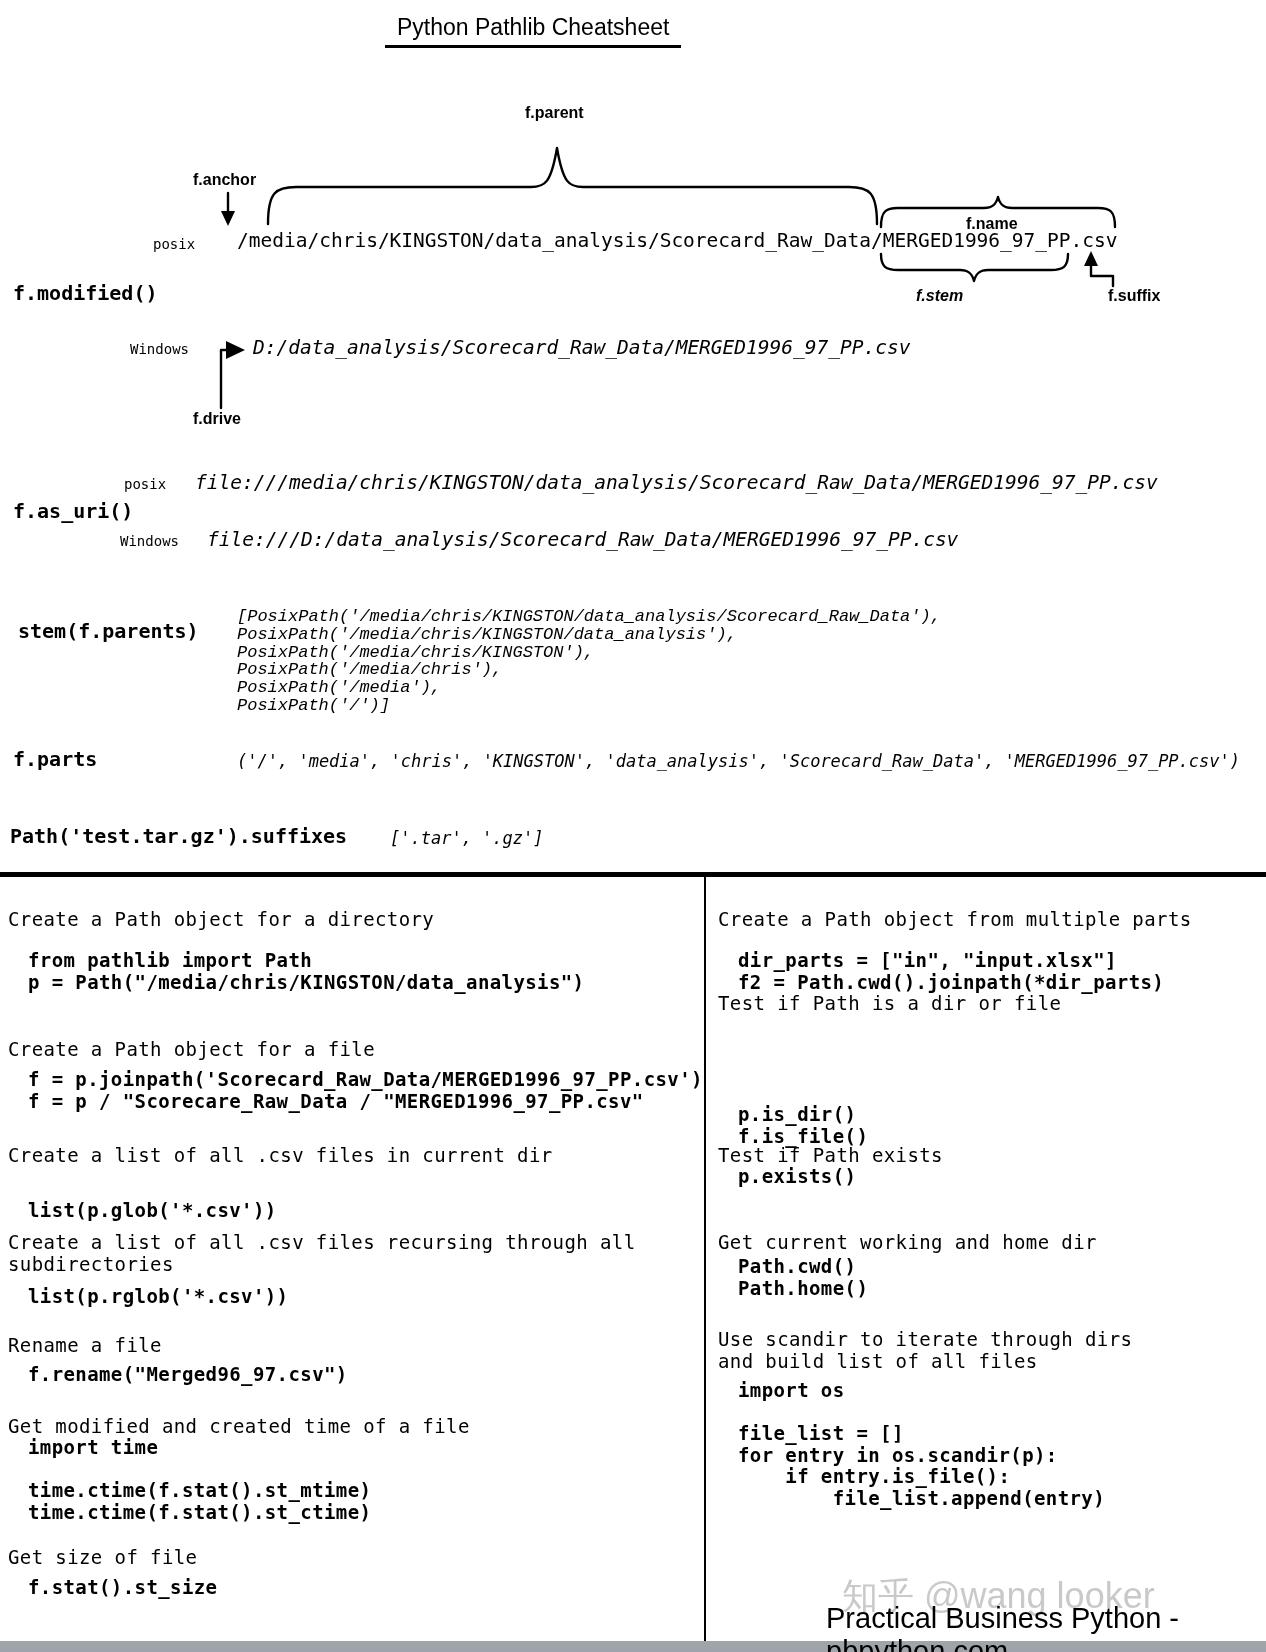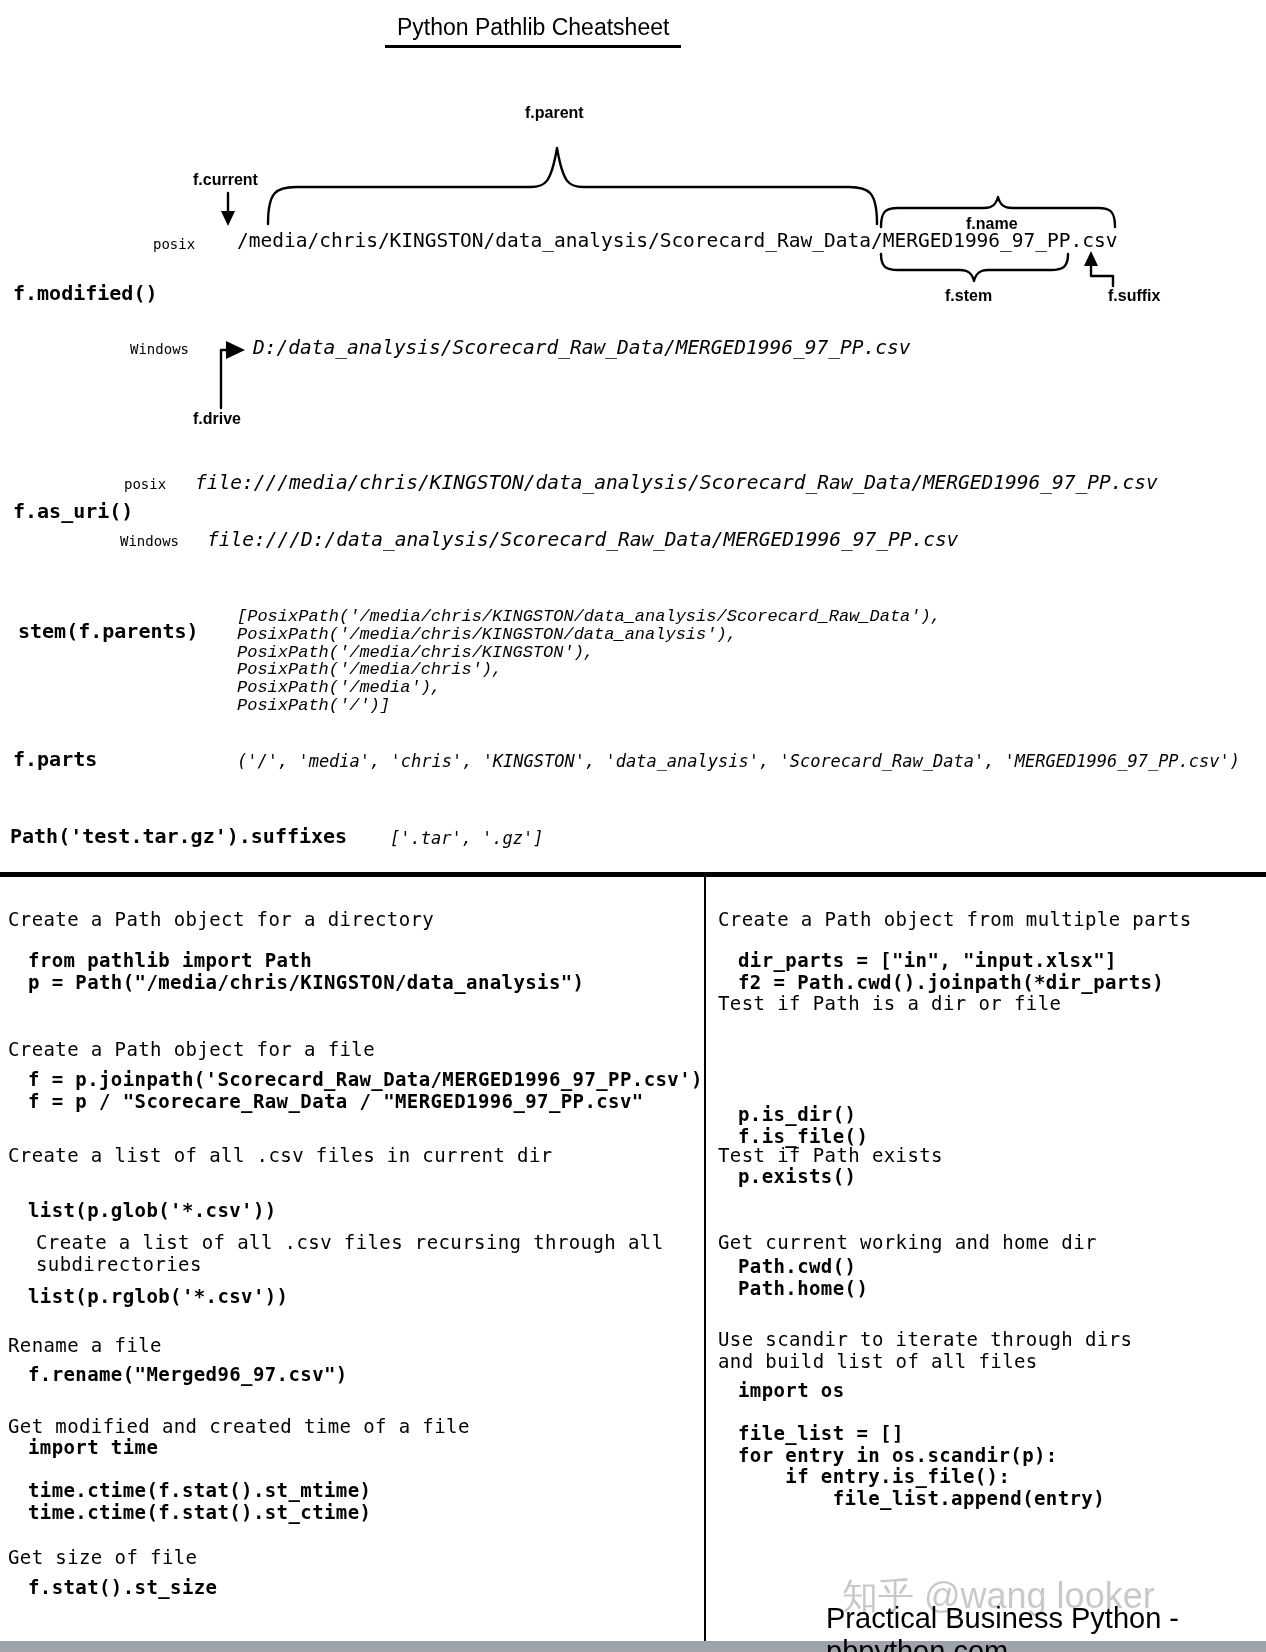--- a/index.html
+++ b/index.html
@@ -50,23 +50,23 @@
     <path d="M221,408 L221,350 L227,350"></path>
   </g>
   <g fill="#000" stroke="none">
     <polygon points="228,226 221,211 235,211"></polygon>
     <polygon points="1091,251 1084,266 1098,266"></polygon>
     <polygon points="245,350 226,341 226,359"></polygon>
   </g>
 </svg>
 
 <div class="abs tag" style="left:525px;top:104px;">f.parent</div>
-<div class="abs tag" style="left:193px;top:171px;">f.current</div>
+<div class="abs tag" style="left:193px;top:171px;">f.anchor</div>
 <div class="abs tag" style="left:966px;top:171px;margin-top:44px;">f.name</div>
-<div class="abs tag" style="left:945px;top:287px;">f.stem</div>
+<div class="abs tag" style="left:916px;top:287px;font-style:italic;">f.stem</div>
 <div class="abs tag" style="left:1108px;top:287px;">f.suffix</div>
 <div class="abs tag" style="left:193px;top:410px;">f.drive</div>
 
 <div class="abs oslabel" style="left:153px;top:236px;">posix</div>
 <div class="abs bigpath pre" style="left:237px;top:229px;">/media/chris/KINGSTON/data_analysis/Scorecard_Raw_Data/MERGED1996_97_PP.csv</div>
 <div class="abs biglabel" style="left:13px;top:281px;">f.modified()</div>
 
 <div class="abs oslabel" style="left:130px;top:341px;">Windows</div>
 <div class="abs bigpath ital pre" style="left:253px;top:336px;">D:/data_analysis/Scorecard_Raw_Data/MERGED1996_97_PP.csv</div>
 
@@ -97,21 +97,21 @@
 <div class="abs colcode pre" style="left:28px;top:950px;">from pathlib import Path
 p = Path("/media/chris/KINGSTON/data_analysis")</div>
 
 <div class="abs colhead pre" style="left:8px;top:1038px;">Create a Path object for a file</div>
 <div class="abs colcode pre" style="left:28px;top:1069px;">f = p.joinpath('Scorecard_Raw_Data/MERGED1996_97_PP.csv')
 f = p / "Scorecare_Raw_Data / "MERGED1996_97_PP.csv"</div>
 
 <div class="abs colhead pre" style="left:8px;top:1144px;">Create a list of all .csv files in current dir</div>
 <div class="abs colcode pre" style="left:28px;top:1200px;">list(p.glob('*.csv'))</div>
 
-<div class="abs colhead pre" style="left:8px;top:1231px;margin-left:28px;">Create a list of all .csv files recursing through all
+<div class="abs colhead pre" style="left:8px;top:1231px;">Create a list of all .csv files recursing through all
 subdirectories</div>
 <div class="abs colcode pre" style="left:28px;top:1286px;">list(p.rglob('*.csv'))</div>
 
 <div class="abs colhead pre" style="left:8px;top:1334px;">Rename a file</div>
 <div class="abs colcode pre" style="left:28px;top:1364px;">f.rename("Merged96_97.csv")</div>
 
 <div class="abs colhead pre" style="left:8px;top:1415px;">Get modified and created time of a file</div>
 <div class="abs colcode pre" style="left:28px;top:1437px;">import time
 
 time.ctime(f.stat().st_mtime)

